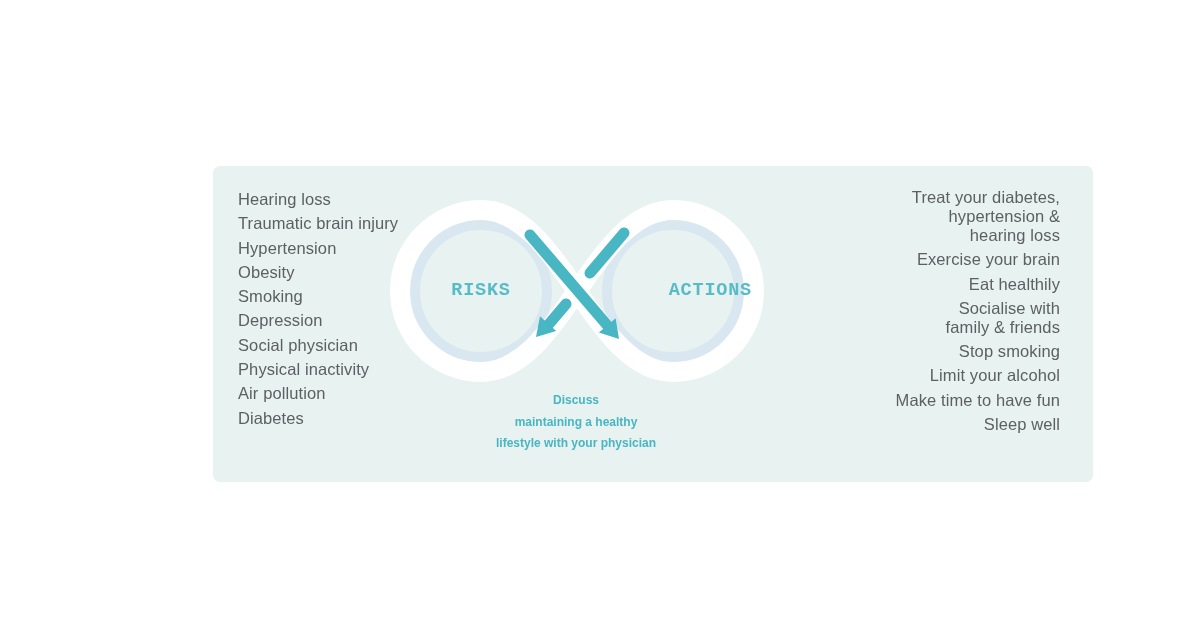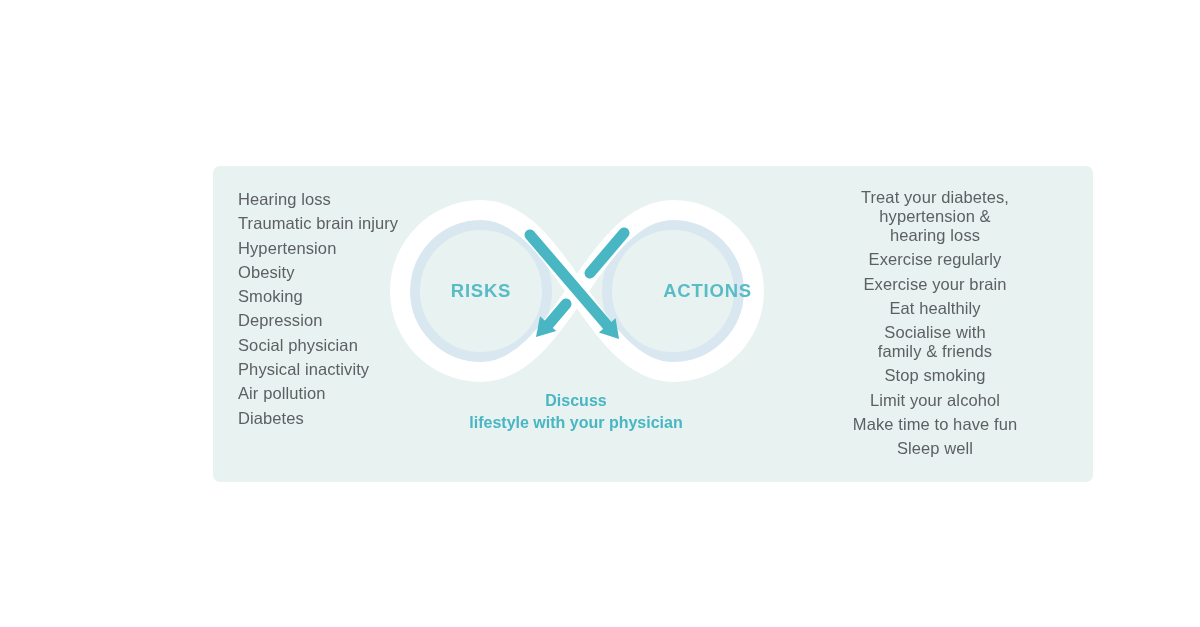--- a/index.html
+++ b/index.html
@@ -44,21 +44,20 @@
     width: 250px;
     text-align: right;
     font-size: 16.5px;
     line-height: 19px;
     color: var(--gray, #5d6063);
     letter-spacing: 0.1px;
   }
   .action-item {
     white-space: pre-line;
     margin-bottom: 5.3px;
-    text-align: center;
   }
   .diagram-svg {
     position: absolute;
     left: 170px;
     top: 27px;
     width: 390px;
     height: 196px;
   }
   .blue-ring {
     fill: none;
@@ -82,30 +81,31 @@
   }
   .loop-label {
     position: absolute;
     top: 114px;
     width: 160px;
     text-align: center;
     font-size: 18.5px;
     font-weight: 700;
     letter-spacing: 0.8px;
     color: var(--teal-label, #58bcc7);
+    font-family: Liberation Mono, monospace;
   }
   .loop-label.risks   { left: 188px; }
   .loop-label.actions { left: 379px; text-align: right; }
   .footer-text {
     position: absolute;
     left: 203px;
     top: 224px;
     width: 320px;
     text-align: center;
-    font-size: 16px;
+    font-size: 12px;
     font-weight: 700;
     line-height: 21.5px;
     color: var(--teal, #48b6c3);
   }
 </style>
 </head>
 <body>
 
 <div class="canvas">
   <div class="panel">
@@ -120,21 +120,20 @@
         <div class="risk-item">Social physician</div>
         <div class="risk-item">Physical inactivity</div>
         <div class="risk-item">Air pollution</div>
         <div class="risk-item">Diabetes</div>
       </div>
 
     <div class="actions-list" id="actions-list">
         <div class="action-item">Treat your diabetes,
 hypertension &amp;
 hearing loss</div>
-        <div class="action-item">Exercise regularly</div>
         <div class="action-item">Exercise your brain</div>
         <div class="action-item">Eat healthily</div>
         <div class="action-item">Socialise with
 family &amp; friends</div>
         <div class="action-item">Stop smoking</div>
         <div class="action-item">Limit your alcohol</div>
         <div class="action-item">Make time to have fun</div>
         <div class="action-item">Sleep well</div>
       </div>
 
@@ -160,17 +159,18 @@
         <line class="arrow-line" x1="183" y1="111" x2="166" y2="131"></line>
         <polygon class="arrow-head" points="153,144 157,123.3 173.2,138.1"></polygon>
       </g>
     </svg>
 
     <div class="loop-label risks">RISKS</div>
     <div class="loop-label actions">ACTIONS</div>
 
     <div class="footer-text">
       <div>Discuss</div>
+      <div>maintaining a healthy</div>
       <div>lifestyle with your physician</div>
     </div>
 
   </div>
 </div>
 
 </body></html>

